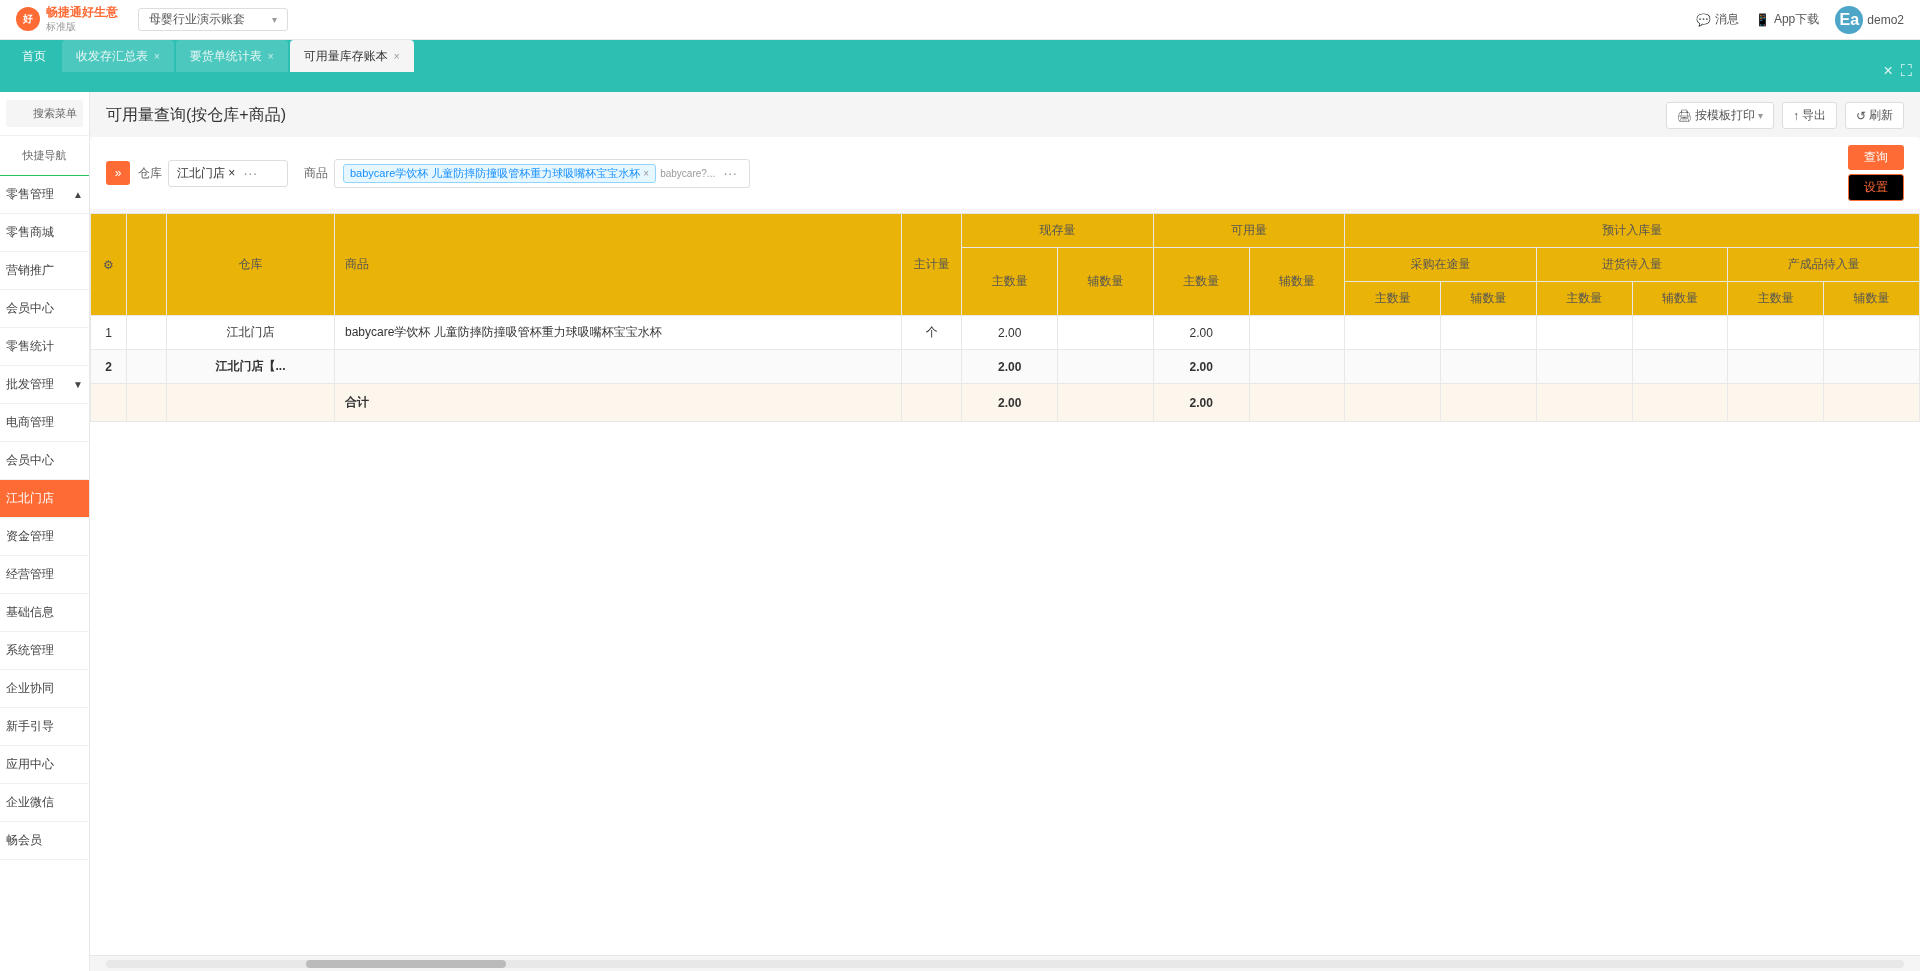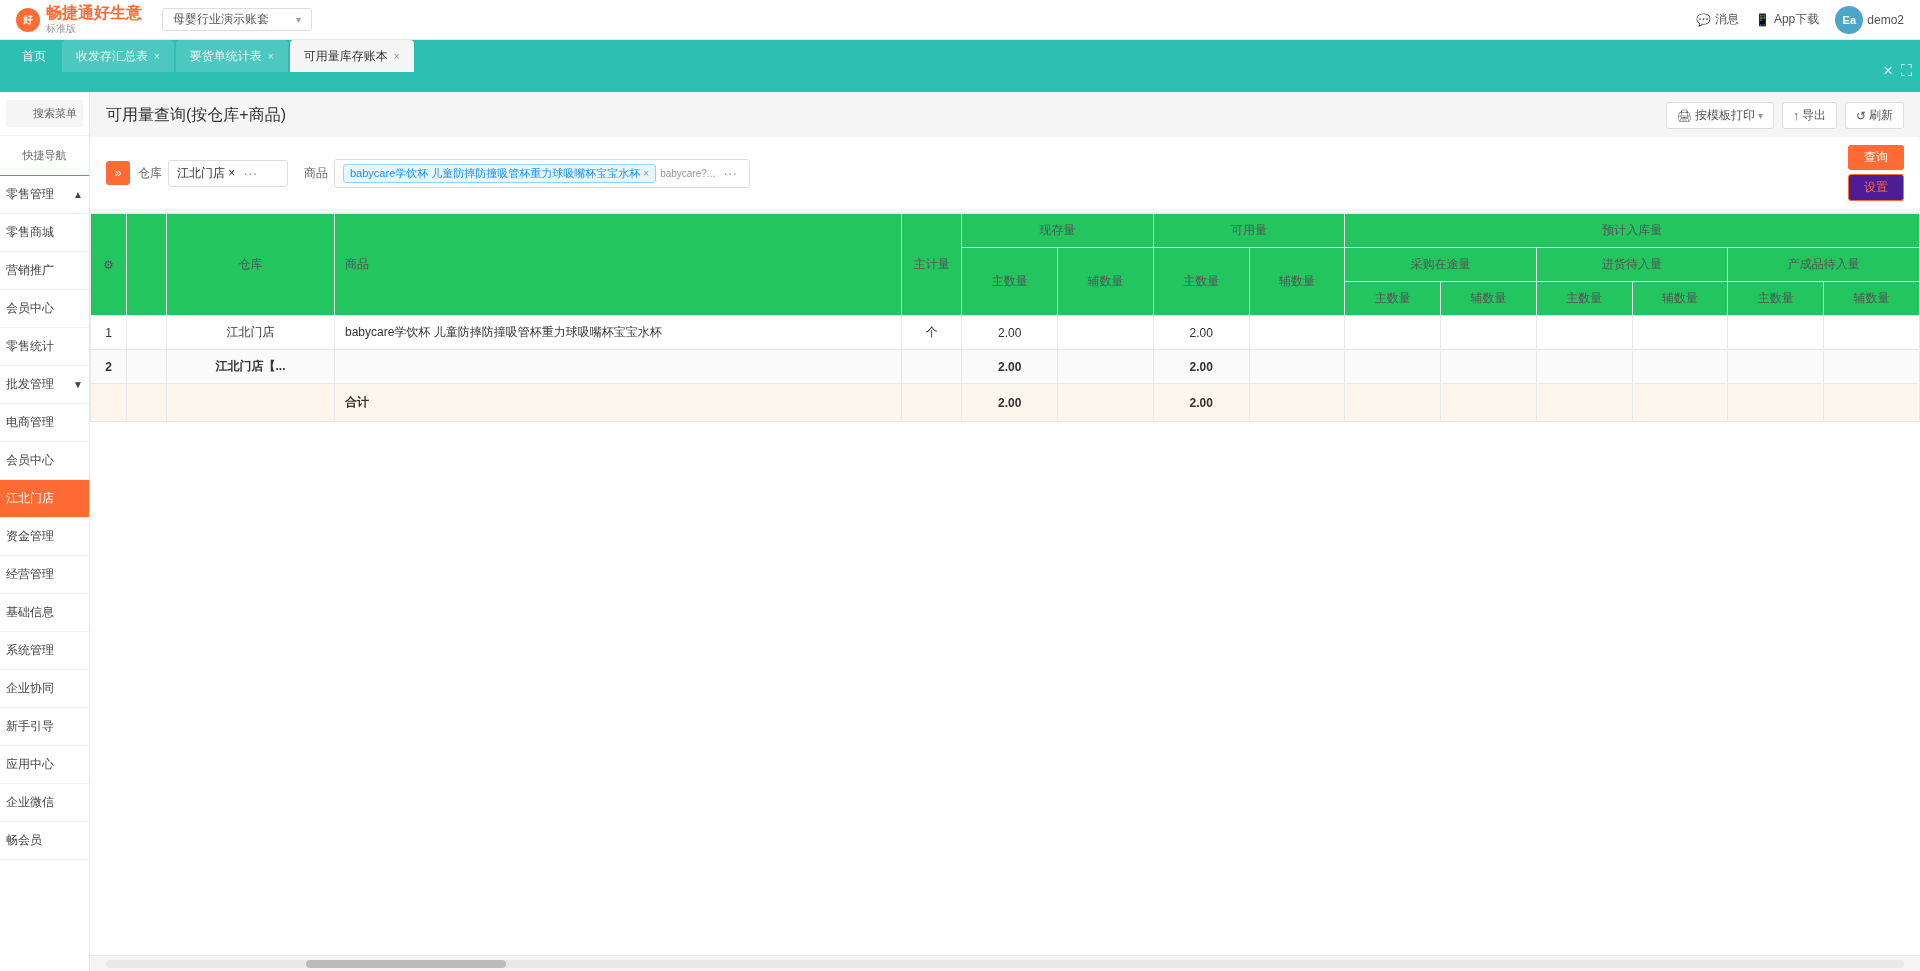--- a/index.html
+++ b/index.html
@@ -3,26 +3,26 @@
   <meta charset="utf-8">
   <style>
     * { box-sizing: border-box; margin: 0; padding: 0; }
     body { font-family: 'Microsoft YaHei', Arial, sans-serif; font-size: 12px; background: #f0f2f5; color: #333; display: flex; flex-direction: column; height: 971px; overflow: hidden; }
 
     
     .top-bar { height: 40px; background: #fff; display: flex; align-items: center; justify-content: space-between; padding: 0 16px; border-bottom: 1px solid #e8e8e8; flex-shrink: 0; }
     .top-bar-left { display: flex; align-items: center; gap: 8px; }
     .logo-area { display: flex; align-items: center; gap: 6px; }
     .logo-icon { width: 24px; height: 24px; background: #ff6b35; border-radius: 50%; display: flex; align-items: center; justify-content: center; color: #fff; font-size: 10px; font-weight: bold; }
-    .logo-text { font-size: 16px; color: #ff6b35; font-weight: bold; line-height: 1.2; }
+    .logo-text { font-size: 12px; color: #ff6b35; font-weight: bold; line-height: 1.2; }
     .logo-sub { font-size: 10px; color: #999; }
     .industry-selector { display: flex; align-items: center; gap: 4px; padding: 2px 10px; border: 1px solid #ddd; border-radius: 3px; font-size: 12px; color: #555; cursor: pointer; min-width: 150px; justify-content: space-between; margin-left: 12px; }
     .top-bar-right { display: flex; align-items: center; gap: 16px; }
     .top-right-item { display: flex; align-items: center; gap: 4px; font-size: 12px; color: #555; cursor: pointer; }
-    .avatar { width: 28px; height: 28px; background: #4da6c8; border-radius: 50%; display: flex; align-items: center; justify-content: center; color: #fff; font-size: 11px; font-weight: bold; }
+    .avatar { width: 28px; height: 28px; background: #4da6c8; border-radius: 50%; display: flex; align-items: center; justify-content: center; color: #fff; font-size: 16px; font-weight: bold; }
 
     
     .nav-tabs { height: 52px; background: #2ebfb3; display: flex; padding: 0 8px; flex-shrink: 0; position: relative; }
     .nav-tab { padding: 0 14px; height: 32px; display: flex; align-items: center; gap: 6px; font-size: 12px; color: rgba(255,255,255,0.85); cursor: pointer; border-radius: 4px 4px 0 0; background: rgba(255,255,255,0.15); margin-right: 2px; }
     .nav-tab.active { background: #f5f5f5; color: #333; }
     .nav-tab .close-btn { font-size: 10px; color: rgba(255,255,255,0.7); cursor: pointer; }
     .nav-tab.active .close-btn { color: #999; }
     .nav-tab-home { color: rgba(255,255,255,0.95); background: transparent; }
     .nav-right-actions { position: absolute; right: 8px; top: 50%; transform: translateY(-20%); display: flex; gap: 8px; }
     .nav-action-btn { color: rgba(255,255,255,0.85); cursor: pointer; font-size: 16px; }
@@ -54,27 +54,27 @@
     .filter-bar { padding: 8px 16px; background: #fff; margin: 0 0 4px; display: flex; align-items: center; gap: 8px; flex-wrap: wrap; border-radius: 4px; flex-shrink: 0; }
     .filter-expand { width: 24px; height: 24px; background: #ff6b35; color: #fff; border-radius: 3px; display: flex; align-items: center; justify-content: center; cursor: pointer; font-size: 12px; flex-shrink: 0; }
     .filter-group { display: flex; align-items: center; gap: 6px; }
     .filter-label { font-size: 12px; color: #666; flex-shrink: 0; }
     .filter-input { min-width: 120px; padding: 4px 8px; border: 1px solid #ddd; border-radius: 3px; font-size: 12px; display: flex; align-items: center; gap: 4px; }
     .filter-tag { background: #e6f7ff; border: 1px solid #91d5ff; border-radius: 3px; padding: 1px 6px; font-size: 11px; color: #1890ff; display: flex; align-items: center; gap: 3px; }
     .filter-tag .remove { cursor: pointer; color: #999; font-size: 10px; }
     .filter-more { color: #999; cursor: pointer; font-size: 14px; padding: 0 4px; }
     .filter-divider { color: #ddd; }
     .search-btn { padding: 4px 16px; background: #ff6b35; color: #fff; border: none; border-radius: 3px; font-size: 12px; cursor: pointer; }
-    .settings-btn { padding: 4px 12px; background: #4c1d95; color: #ff6b35; border: 1px solid #ff6b35; border-radius: 3px; font-size: 12px; cursor: pointer; }
+    .settings-btn { padding: 4px 12px; background: #000000; color: #ff6b35; border: 1px solid #ff6b35; border-radius: 3px; font-size: 12px; cursor: pointer; }
     .filter-right { margin-left: auto; display: flex; flex-direction: column; gap: 4px; }
 
     
     .table-area { flex: 1; overflow: auto; background: #fff; margin: 0; }
     .data-table { width: 100%; border-collapse: collapse; font-size: 12px; }
-    .data-table th { background: #22c55e; padding: 8px 10px; text-align: center; border: 1px solid #e8e8e8; font-weight: 500; color: #555; white-space: nowrap; }
+    .data-table th { background: #eab308; padding: 8px 10px; text-align: center; border: 1px solid #e8e8e8; font-weight: 500; color: #555; white-space: nowrap; }
     .data-table td { padding: 8px 10px; border: 1px solid #e8e8e8; text-align: center; color: #333; }
     .data-table .group-row td { background: #fafafa; font-weight: bold; }
     .th-gear { width: 36px; }
     .col-index { width: 40px; }
     .col-warehouse { min-width: 100px; }
     .col-product { min-width: 200px; text-align: left !important; }
     .col-unit { width: 60px; }
     .footer-row { background: #fdf6ec; font-weight: bold; }
     .footer-row td { padding: 10px; border: 1px solid #e8e8e8; }
 

